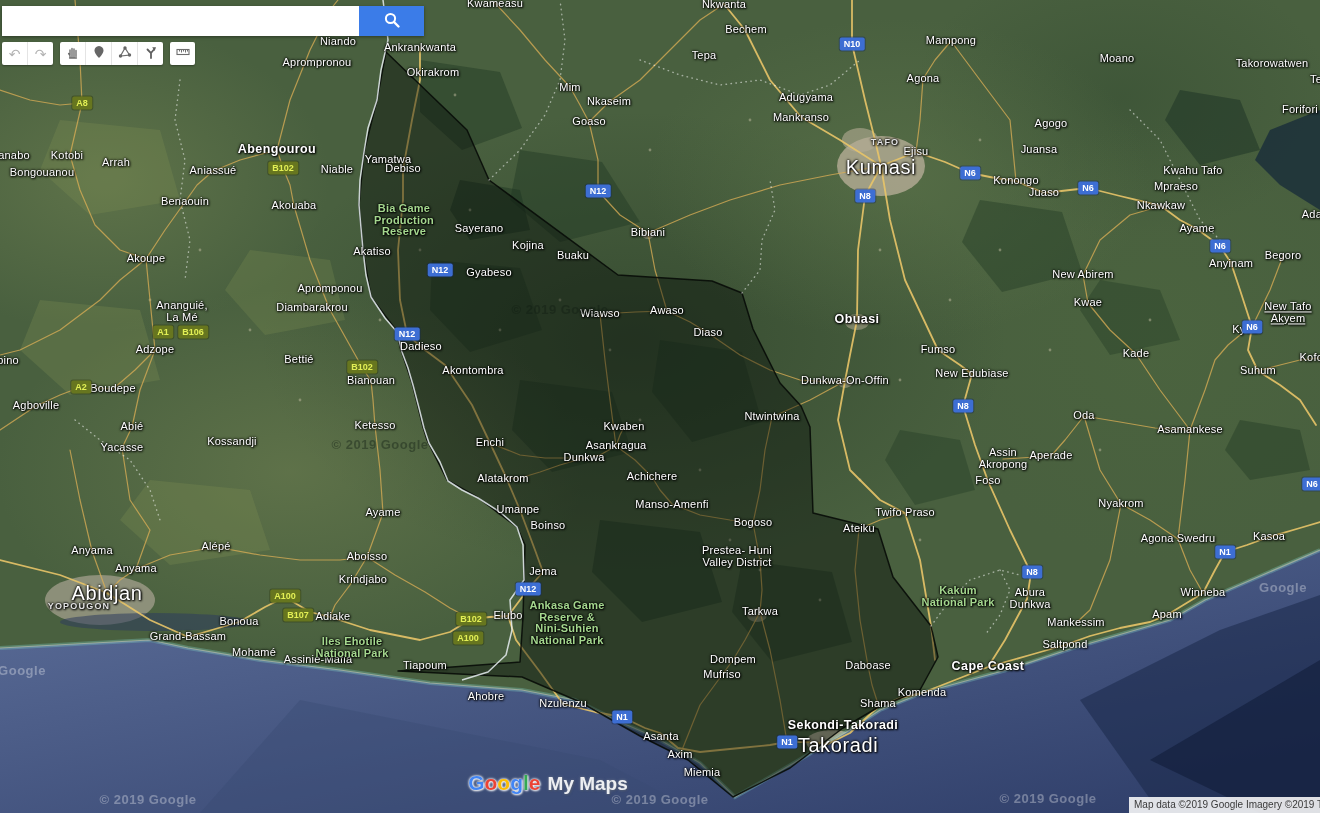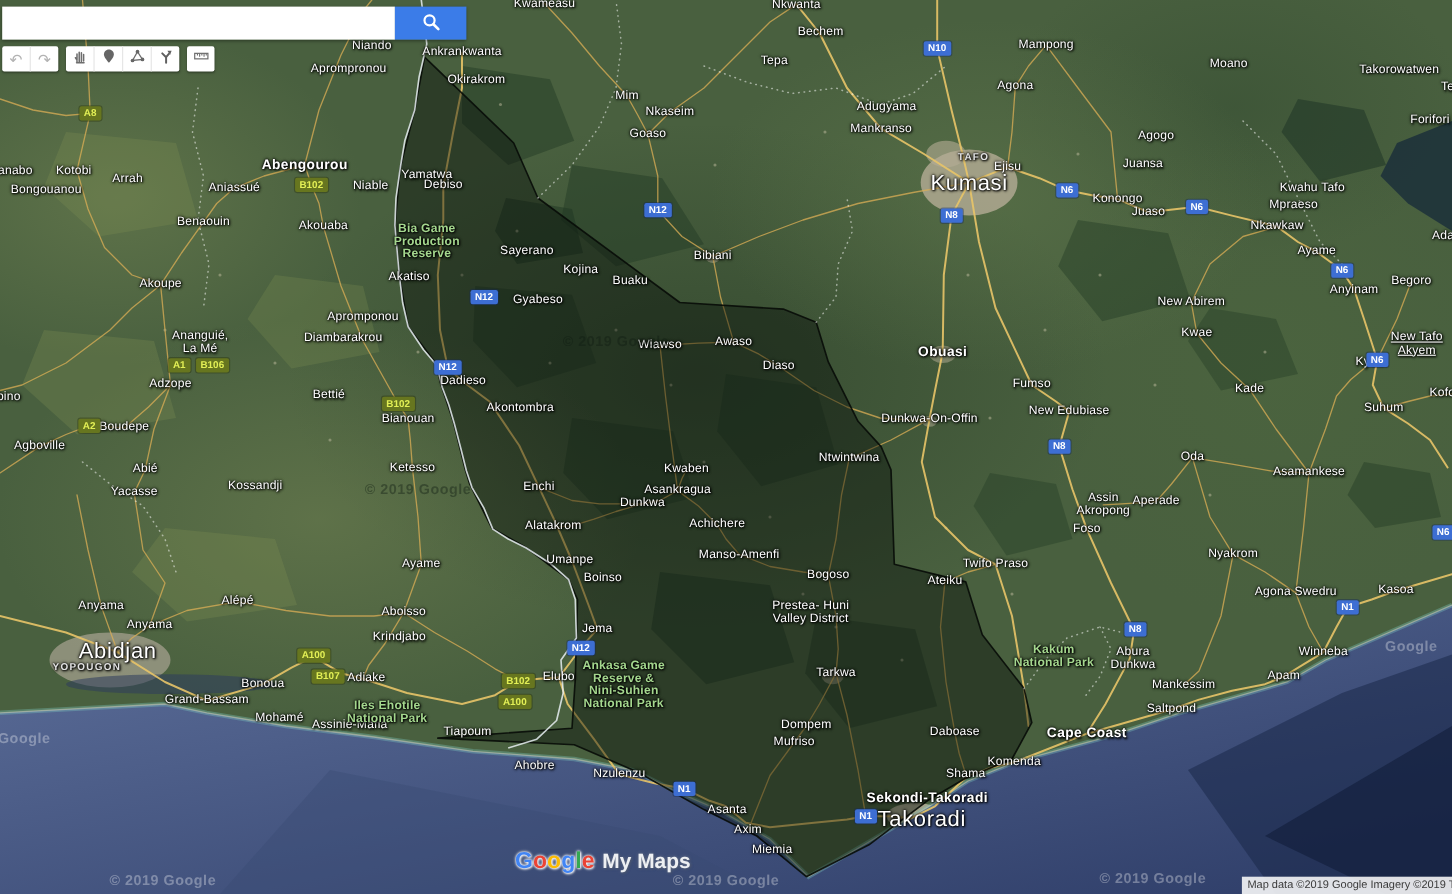--- a/index.html
+++ b/index.html
@@ -310,21 +310,21 @@
       <div class="lbl" style="left: 733px; top: 660px;">Dompem</div>
       <div class="lbl" style="left: 722px; top: 675px;">Mufriso</div>
       <div class="lbl" style="left: 868px; top: 666px;">Daboase</div>
       <div class="lbl" style="left: 922px; top: 693px;">Komenda</div>
       <div class="lbl" style="left: 878px; top: 704px;">Shama</div>
       <div class="lbl md" style="left: 843px; top: 726px;">Sekondi-Takoradi</div>
       <div class="lbl lg" style="left: 838px; top: 745px;">Takoradi</div>
       <div class="lbl" style="left: 661px; top: 737px;">Asanta</div>
       <div class="lbl" style="left: 680px; top: 755px;">Axim</div>
       <div class="lbl" style="left: 702px; top: 773px;">Miemia</div>
-      <div class="lbl park" style="left: 388px; top: 220px;">Bia Game
+      <div class="lbl park" style="left: 404px; top: 220px;">Bia Game
 Production
 Reserve</div>
       <div class="lbl park" style="left: 567px; top: 623px;">Ankasa Game
 Reserve &amp;
 Nini-Suhien
 National Park</div>
       <div class="lbl park" style="left: 352px; top: 648px;">Iles Ehotile
 National Park</div>
       <div class="lbl park" style="left: 958px; top: 597px;">Kakum
 National Park</div>

